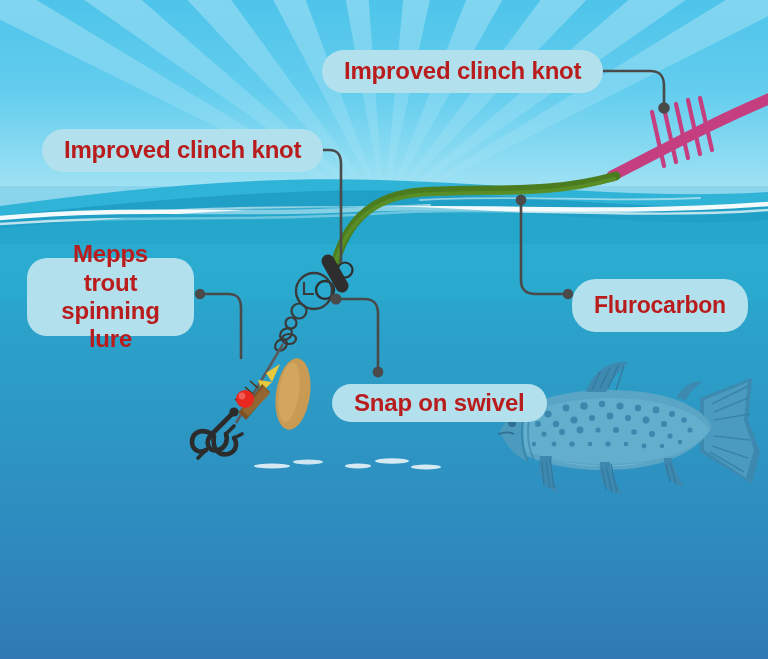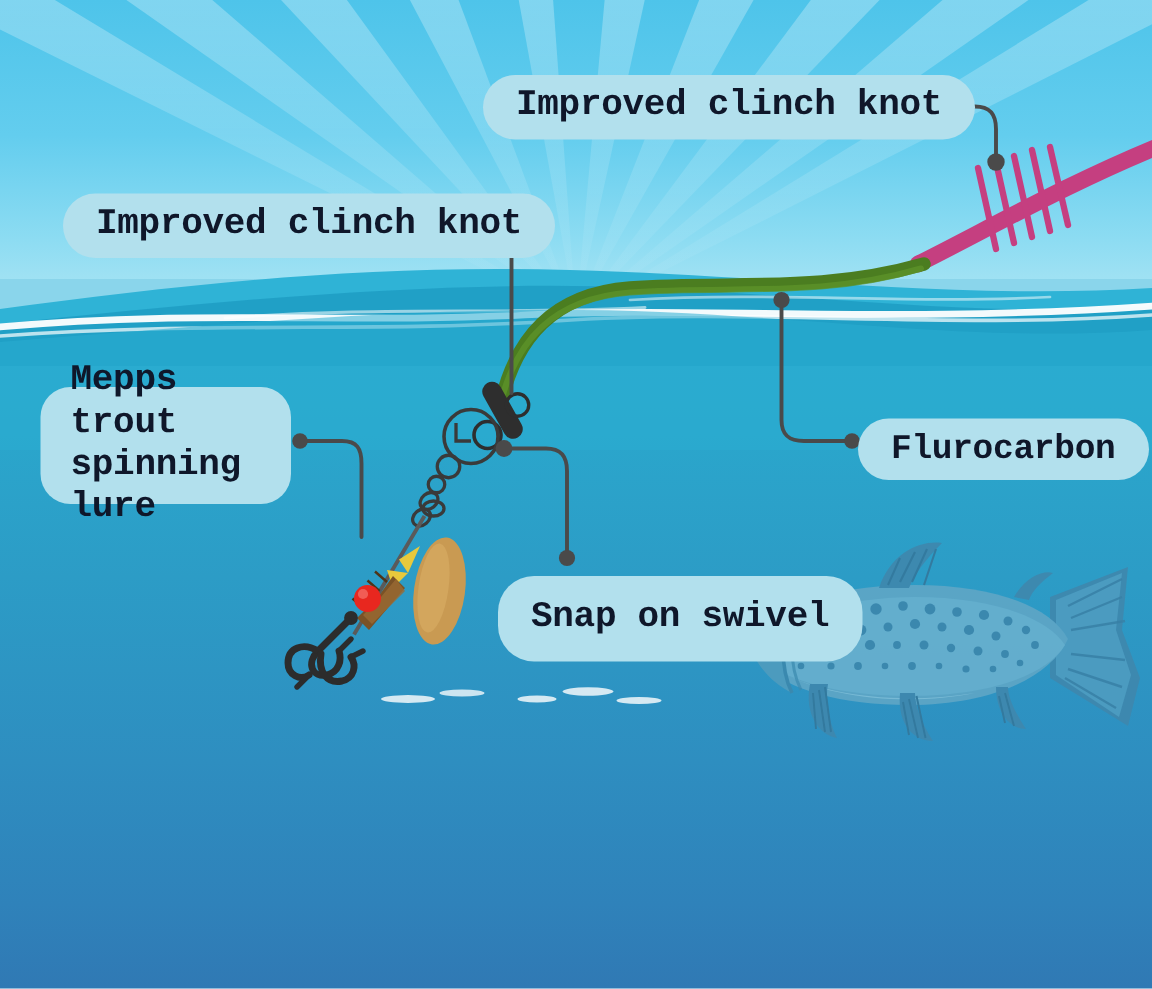--- a/index.html
+++ b/index.html
@@ -28,39 +28,39 @@
     overflow:hidden;
   }
 
   
   .layer{position:absolute; left:0; top:0; width:768px; height:659px; overflow:visible;}
 
   
   .pill{
     position:absolute;
     background:#b2e0ed;
-    color:#0f172a;
+    color:#b91c1c;
     font-weight:bold;
-    font-family:Liberation Mono, monospace;
+    font-family:Liberation Sans, sans-serif;
     display:flex;
     align-items:center;
     justify-content:center;
-    text-align:left;
+    text-align:center;
     line-height:1.18;
     letter-spacing:-0.2px;
     box-sizing:border-box;
   }
   .pill.one{ border-radius:24px; font-size:24px; padding:0 22px; height:42px; }
   .pill.two{ border-radius:20px; font-size:24px; padding:10px 20px; flex-direction:column; }
 
   #pill-clinch-top{ left:322px; top:50px; height:43px; }
   #pill-clinch-left{ left:42px; top:129px; height:43px; }
   #pill-lure{ left:27px; top:258px; width:167px; height:78px; }
-  #pill-snap{ left:332px; top:384px; height:57px; }
-  #pill-fluro{ left:572px; top:279px; height:41px; font-size:23px; }
+  #pill-snap{ left:332px; top:384px; height:38px; }
+  #pill-fluro{ left:572px; top:279px; height:53px; font-size:23px; }
 
   
   .logo{ position:absolute; left:420px; top:527px; width:348px; height:118px; }
   .logo-text{
     position:absolute; left:0; top:62px; width:348px;
     color:#ffffff;
     font-family:"Liberation Sans", sans-serif;
     font-weight:bold; font-style:italic;
     font-size:53px; letter-spacing:-1.5px;
     text-align:center;

